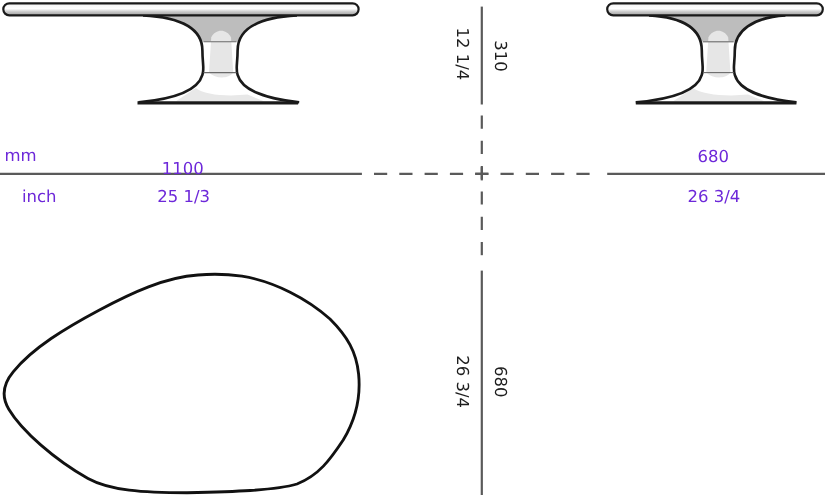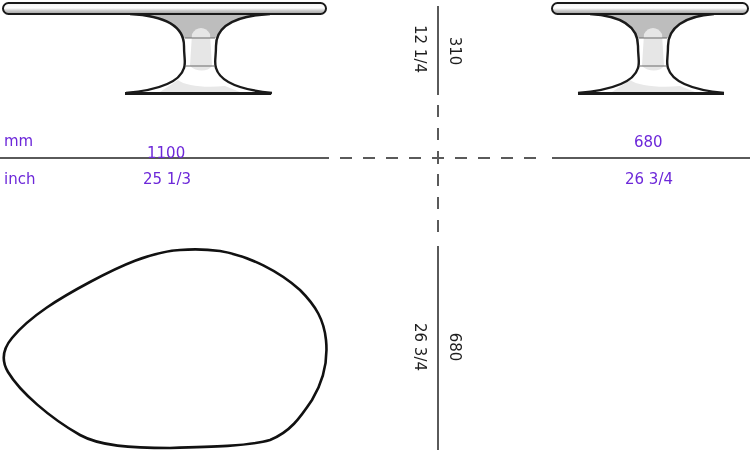--- a/index.html
+++ b/index.html
@@ -109,21 +109,21 @@
            C100 446 130 448 170 448
            C210 447 250 446 270 440
            C290 432 300 418 312 400
            C324 380 328 360 326 340
            C324 320 316 306 300 290
            C280 272 250 256 220 251
            C205 249 192 249 180 250 Z" fill="#ffffff" stroke="#111111" stroke-width="2.6"></path>
 </svg>
 
 <div class="label" style="left:4px; top:132px;">mm</div>
-<div class="label" style="left:4px; top:170px;">inch</div>
+<div class="label" style="left:20px; top:170px;">inch</div>
 
 <div class="label" style="left:147px; top:144px;">1100</div>
 <div class="label" style="left:143px; top:170px;">25 1/3</div>
 
 <div class="label" style="left:634px; top:133px;">680</div>
 <div class="label" style="left:625px; top:170px;">26 3/4</div>
 
 <div class="rot" style="left:420px; top:49px;">12 1/4</div>
 <div class="rot" style="left:455px; top:51px;">310</div>
 

